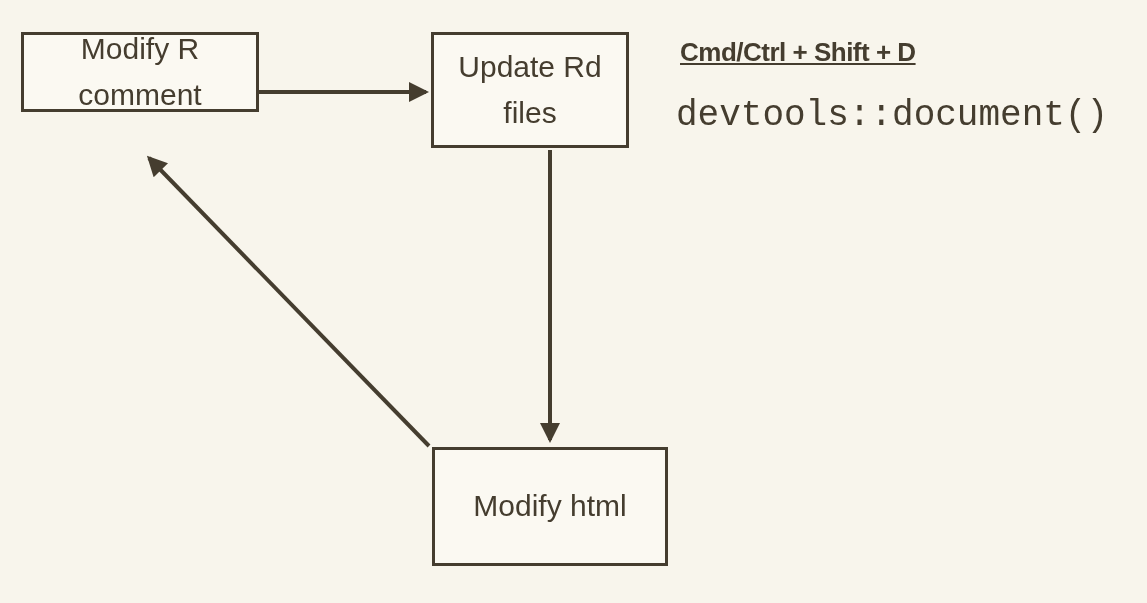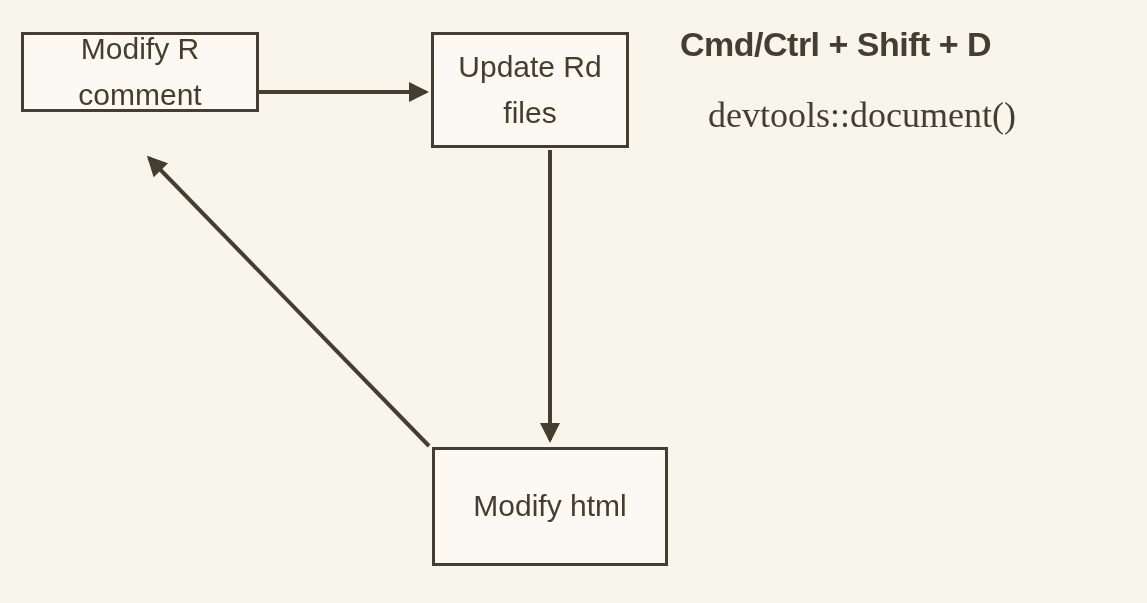--- a/index.html
+++ b/index.html
@@ -37,36 +37,36 @@
     font-weight: 300;
     line-height: 1.55;
   }
   .node .node-label { display: block; }
   #node-modify  { left: 21px;  top: 32px;  width: 238px; height: 80px; }
   #node-modify .node-label { max-width: 185px; }
   #node-update  { left: 431px; top: 32px;  width: 198px; height: 116px; }
   #node-preview { left: 432px; top: 447px; width: 236px; height: 119px; }
   .shortcut {
     position: absolute;
-    left: 680px; top: 26px;
-    font-size: 34px;
+    left: 680px; top: 38px;
+    font-size: 26px;
     font-weight: 700;
     letter-spacing: -0.5px;
     color: var(--ink);
     white-space: nowrap;
     line-height: 1.1;
+    text-decoration: underline;
   }
   .code {
     position: absolute;
-    font-family: Liberation Serif, serif;
+    font-family: Liberation Mono, monospace;
     font-size: 36px;
     color: var(--ink);
     white-space: nowrap;
     line-height: 1.1;
-    margin-left: 32px;
   }
   #code-document { left: 676px; top: 96px; }
   #code-topic    { left: 681px; top: 458px; }
 </style>
 </head>
 <body>
 
 <div class="canvas">
 
   <svg class="arrow-layer" viewBox="0 0 1147 603" xmlns="http://www.w3.org/2000/svg">

